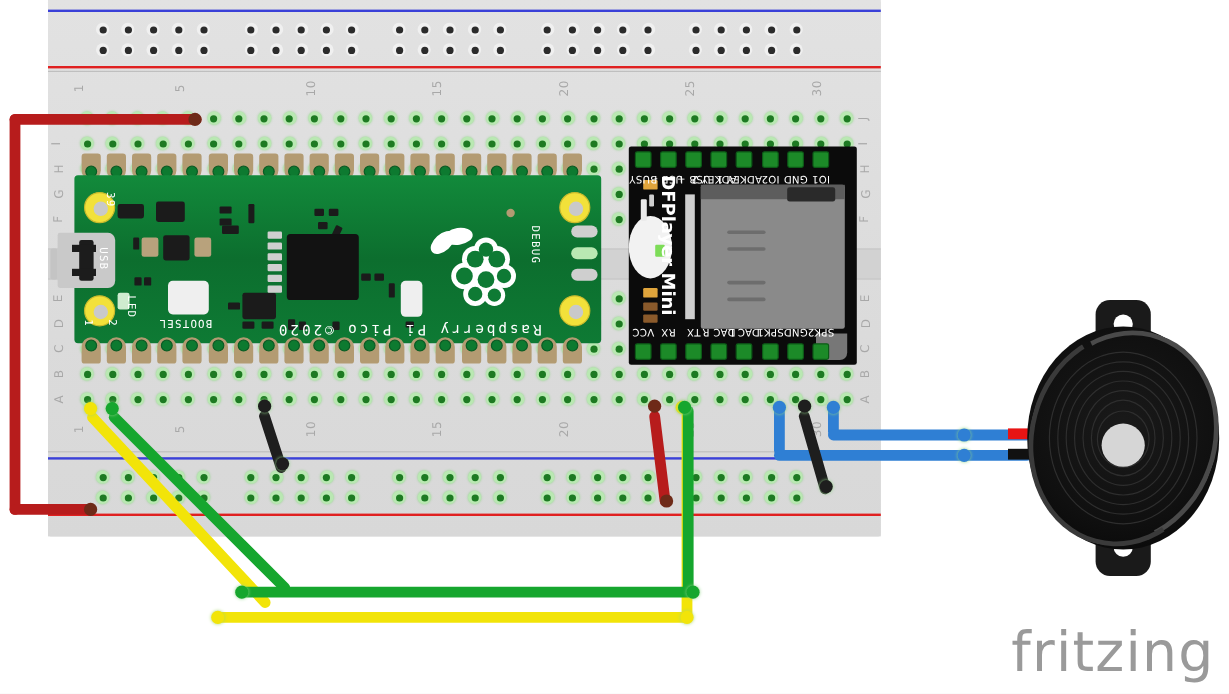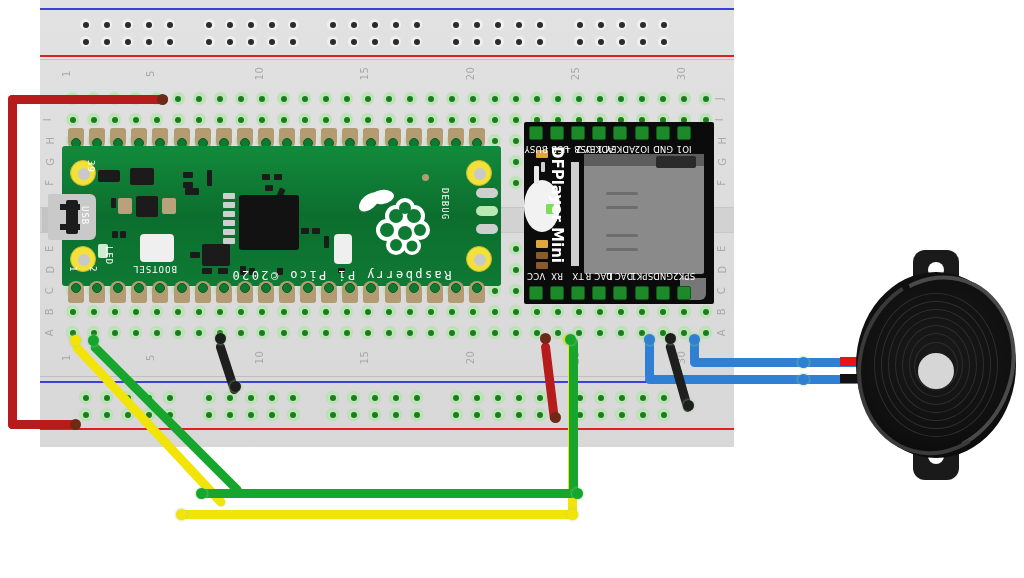--- a/index.html
+++ b/index.html
@@ -1877,14 +1877,15 @@
       <div class="bz-ring" style="left:39px;top:45px;width:82px;height:96px;"></div>
       <div class="bz-ring" style="left:46px;top:53px;width:68px;height:80px;"></div>
       <div class="bz-ring" style="left:53px;top:61px;width:54px;height:64px;"></div>
       <div class="bz-ring" style="left:58px;top:70px;width:44px;height:48px;"></div>
       <div class="bz-center"></div>
       <div class="bz-arc" style="left:2px;top:2px;width:156px;height:182px;border-top-color:#4a4a4a;border-right-color:#4a4a4a;transform:rotate(20deg);"></div>
       <div class="bz-arc" style="left:2px;top:2px;width:156px;height:182px;border-bottom-color:#3a3a3a;border-left-color:#3a3a3a;transform:rotate(15deg);"></div>
     </div>
   </div>
 
+  <div id="fritzing-logo" class="abs">fritzing</div>
 
 </div>
 
 </body></html>

